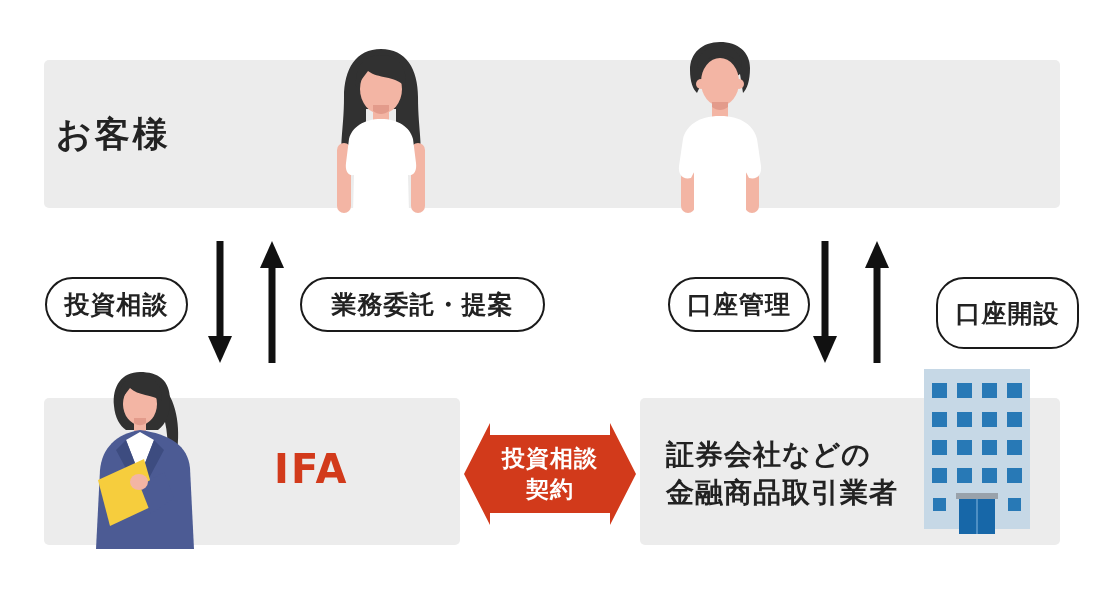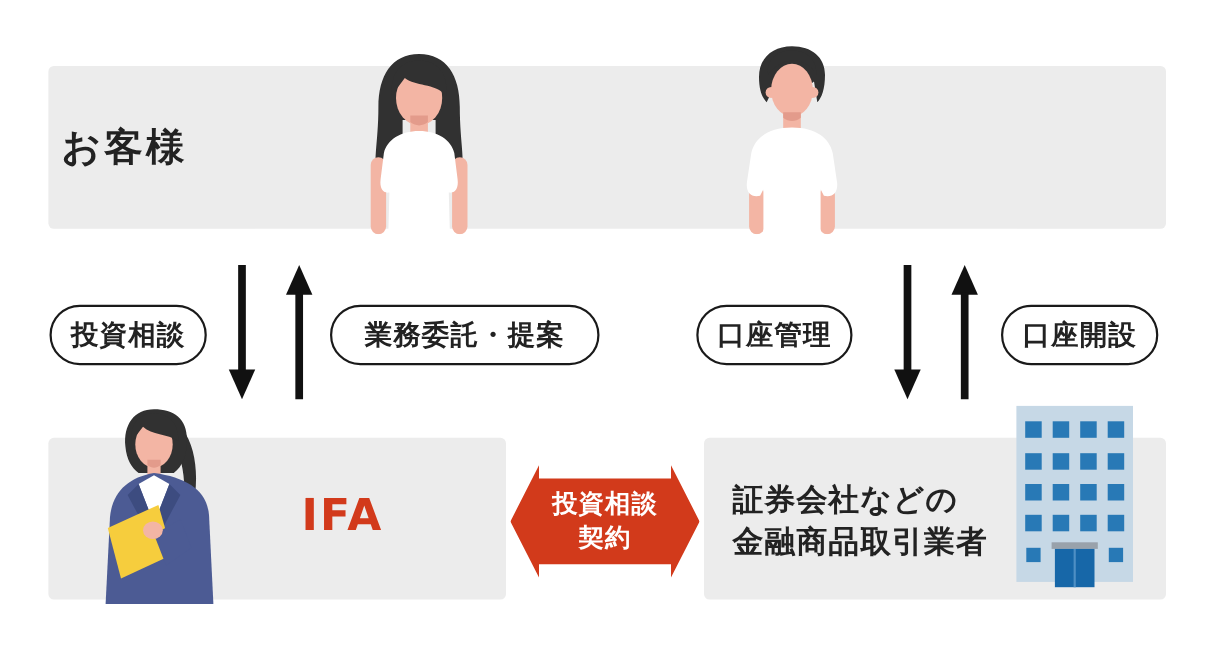--- a/index.html
+++ b/index.html
@@ -18,22 +18,22 @@
     font-size:35px; font-weight:bold; color:#222222; letter-spacing:3px; line-height:44px;margin-left:12px;
   }
 
   .pill {
     position:absolute; background:#ffffff; border:2px solid #1a1a1a; border-radius:28px;
     display:flex; align-items:center; justify-content:center;
     font-size:25px; font-weight:bold; color:#222222; letter-spacing:1px;
   }
   .pill-invest { left:45px;  top:277px; width:143px; height:55px; }
   .pill-advice { left:300px; top:277px; width:245px; height:55px; }
-  .pill-manage { left:633px; top:277px; width:142px; height:55px; }
-  .pill-open   { left:910px; top:277px; width:143px; height:55px;align-items:center; }
+  .pill-manage { left:668px; top:277px; width:142px; height:55px; }
+  .pill-open   { left:936px; top:277px; width:143px; height:72px;align-items:center; }
 
   .varrow { position:absolute; top:239px; width:30px; height:126px; }
   .varrow-left-down  { left:205px; }
   .varrow-left-up    { left:257px; }
   .varrow-right-down { left:810px; }
   .varrow-right-up   { left:862px; }
 
   .fig { position:absolute; }
   .fig-woman    { left:320px; top:45px;  width:122px; height:168px; }
   .fig-man      { left:660px; top:40px;  width:120px; height:173px; }

